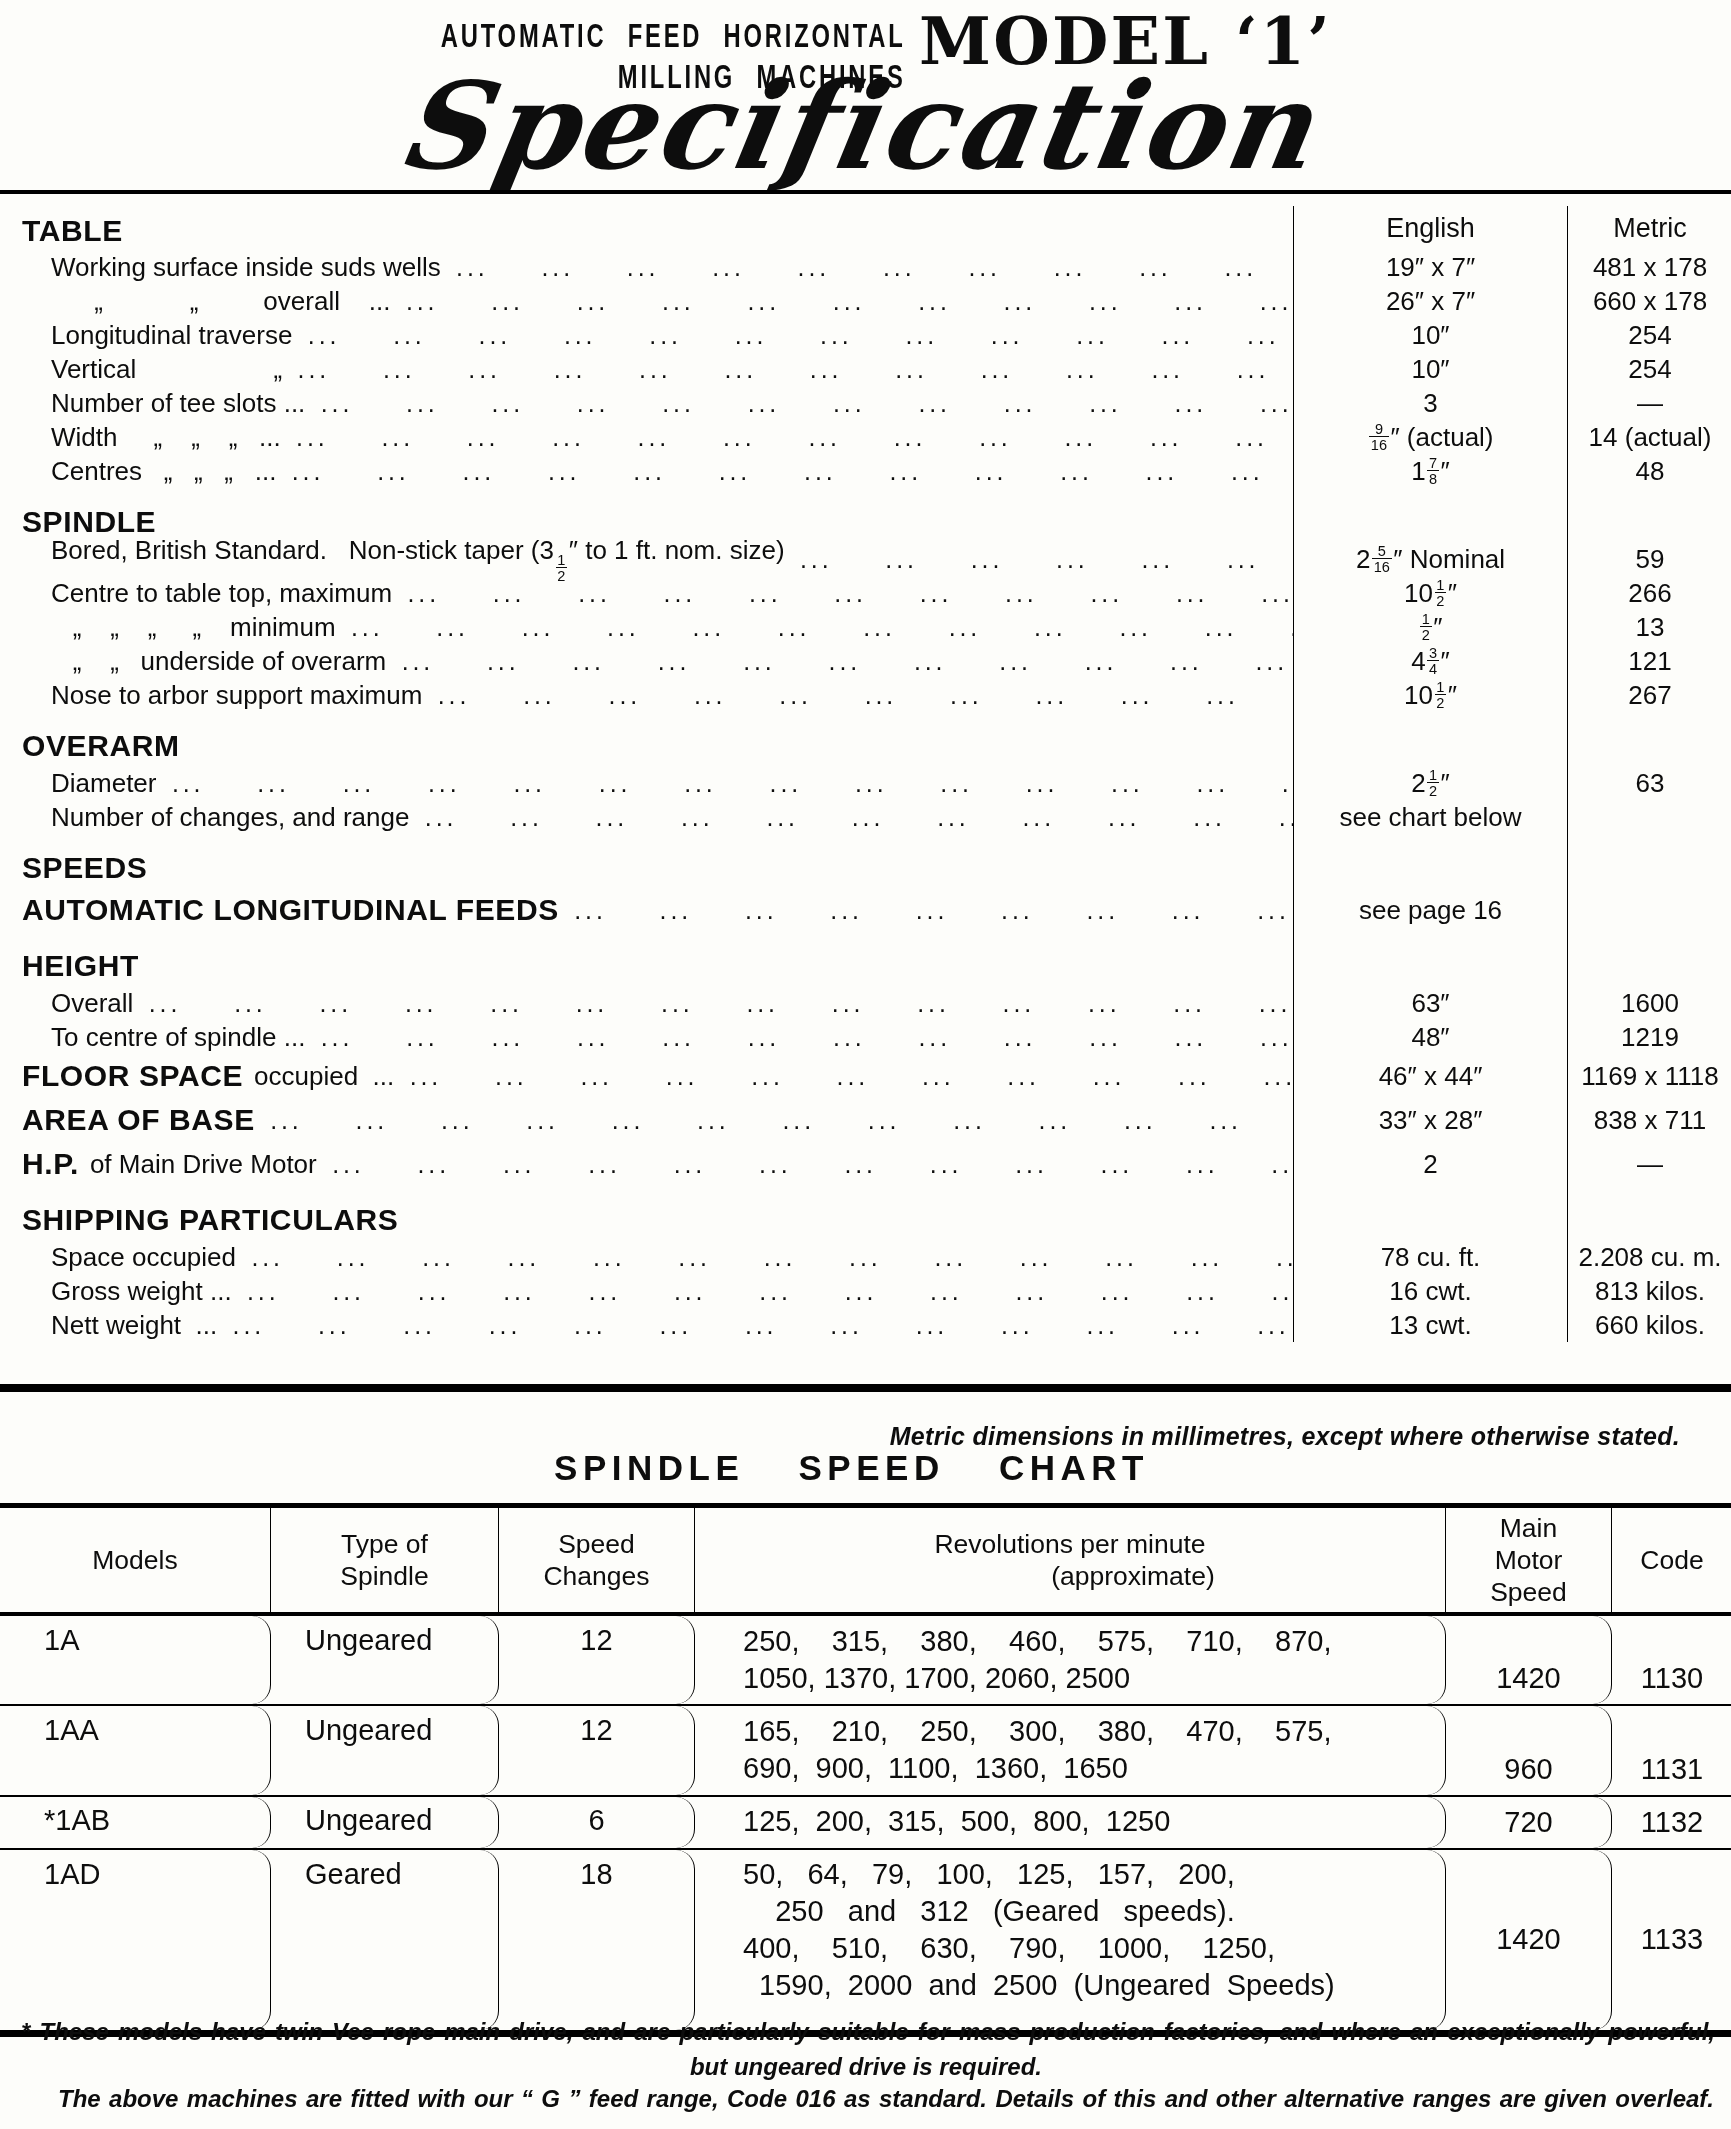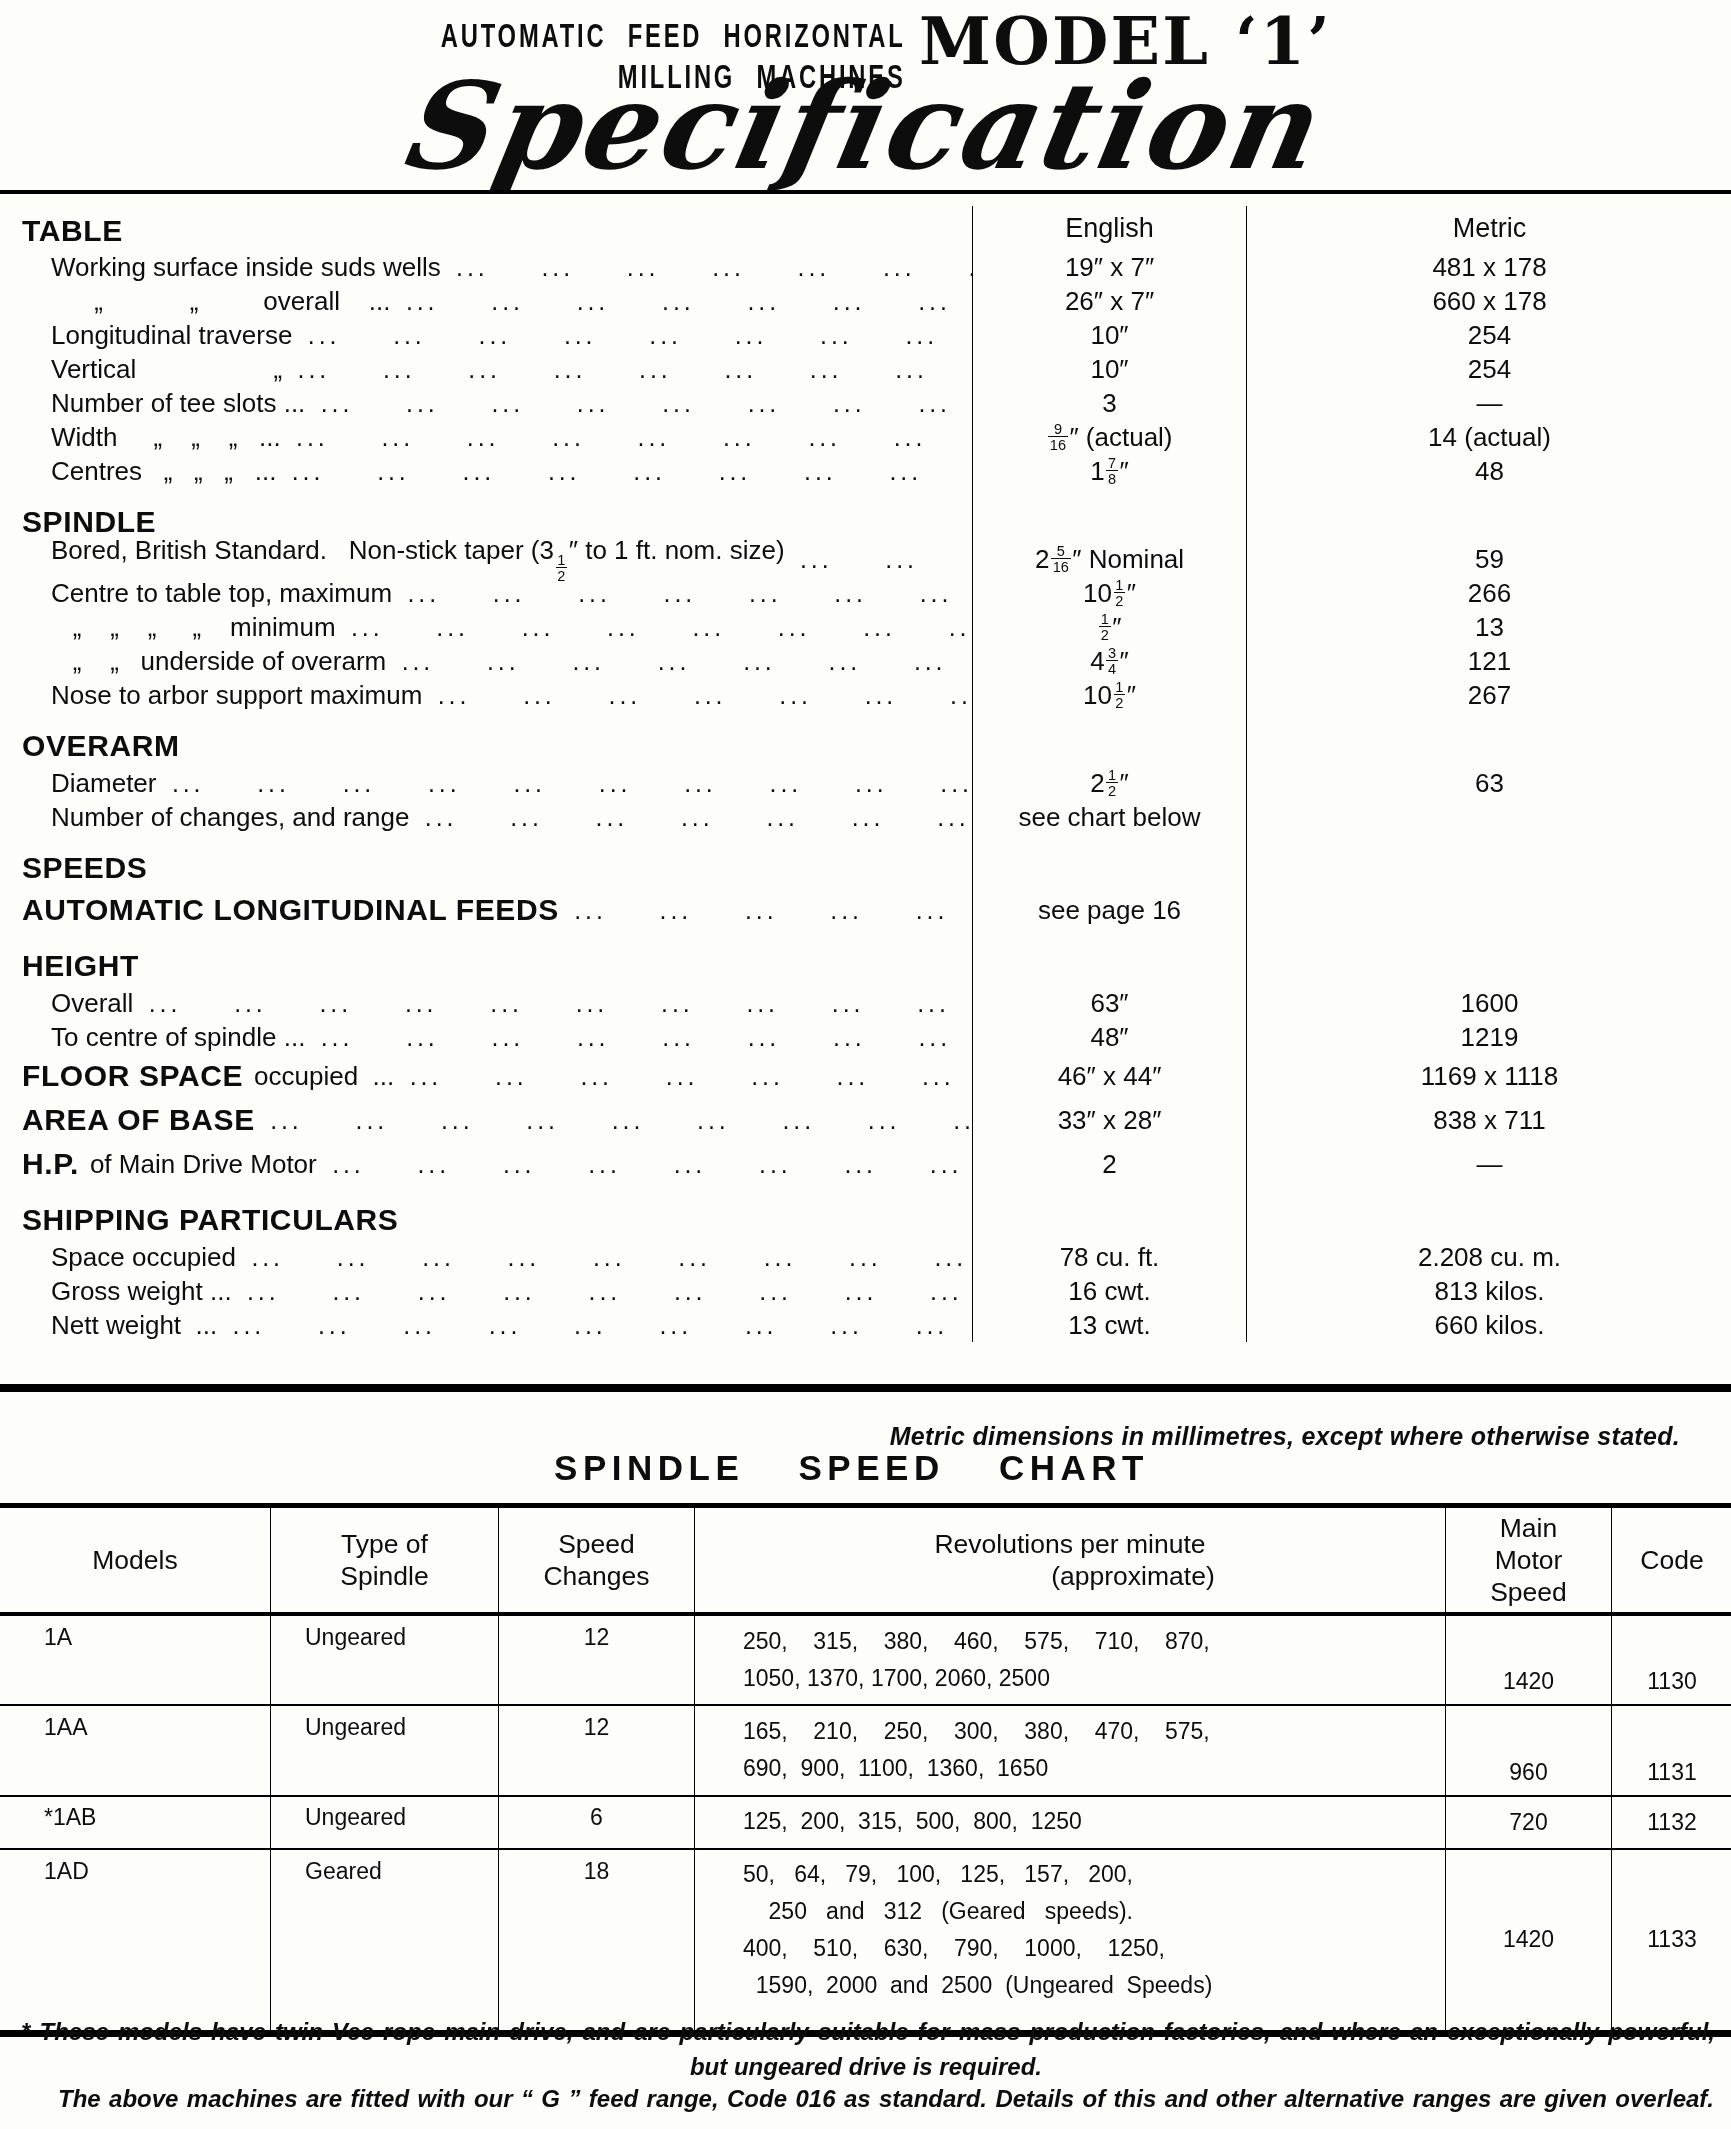--- a/index.html
+++ b/index.html
@@ -28,21 +28,21 @@
     font-style:italic; font-weight:bold; font-size:120px; letter-spacing:2.2px;
     transform:skewX(-12deg); white-space:nowrap;
   }
   
   .rule-top{ position:absolute; top:190px; left:0; width:1732px; height:4.4px; background:#000; }
   .rule-bottom{ position:absolute; top:1384px; left:0; width:1732px; height:7.7px; background:#000; }
   
   .spec{ position:absolute; top:195px; left:0; width:1732px; padding-top:11px; }
   .spec-line{ display:flex; align-items:stretch; }
   .spec-left{
-    width:973px; border-right:1.7px solid #000;
+    width:1294px; border-right:1.7px solid #000;
     display:flex; align-items:center; padding-left:51px; min-width:0;
   }
   .spec-left.hpad{ padding-left:22px; }
   .spec-eng{ width:274px; border-right:1.7px solid #000; display:flex; align-items:center; justify-content:center; text-align:center; }
   .spec-met{ flex:1; display:flex; align-items:center; justify-content:center; text-align:center; }
   .head-line{ height:44px; }
   .head-line .spec-left{ align-items:flex-end; padding-bottom:2.2px; }
   .heading-line{ height:54px; }
   .heading-line .spec-left{ align-items:flex-end; padding-bottom:3.3px; }
   .data-line{ height:34px; }
@@ -81,21 +81,21 @@
   .c2{ width:196px;  border-right:1.7px solid #000; }
   .c3{ width:751px; border-right:1.7px solid #000; }
   .c4{ width:166px;  border-right:1.7px solid #000; }
   .c5{ flex:1; }
   .c-header{ display:flex; height:108px; border-bottom:4.4px solid #000; }
   .c-header .cc{ display:flex; flex-direction:column; justify-content:center; align-items:center;
                  font-size:26.5px; line-height:32px; text-align:center; }
   .c-header .c3 div:nth-child(2){ transform:translateX(63px); }
   .c-row{ display:flex; }
   #chart-rows .c-row + .c-row{ border-top:2.8px solid #000; }
-  .c-row .cc{ font-size:23px; }
+  .c-row .cc{ font-size:29px;border-radius:19px; }
   .c-row .c0{ display:flex; justify-content:flex-start; padding-left:44px;  padding-top:7.7px; }
   .c-row .c1{ display:flex; justify-content:flex-start; padding-left:34px;  padding-top:7.7px; }
   .c-row .c2{ display:flex; justify-content:center; padding-top:7.7px; }
   .c-row .c3{ display:flex; flex-direction:column; justify-content:flex-start;
               padding:6.6px 8.8px 7.7px 48px; text-align:left; }
   .c-row .c3 div{ white-space:pre; line-height:37px; }
   .c-row .c4, .c-row .c5{ display:flex; justify-content:center; align-items:flex-end; padding-bottom:8.8px; }
   #chart-rows .c-row:nth-child(3) .c4, #chart-rows .c-row:nth-child(3) .c5,
   #chart-rows .c-row:nth-child(4) .c4, #chart-rows .c-row:nth-child(4) .c5{
     align-items:center; padding-bottom:0;

